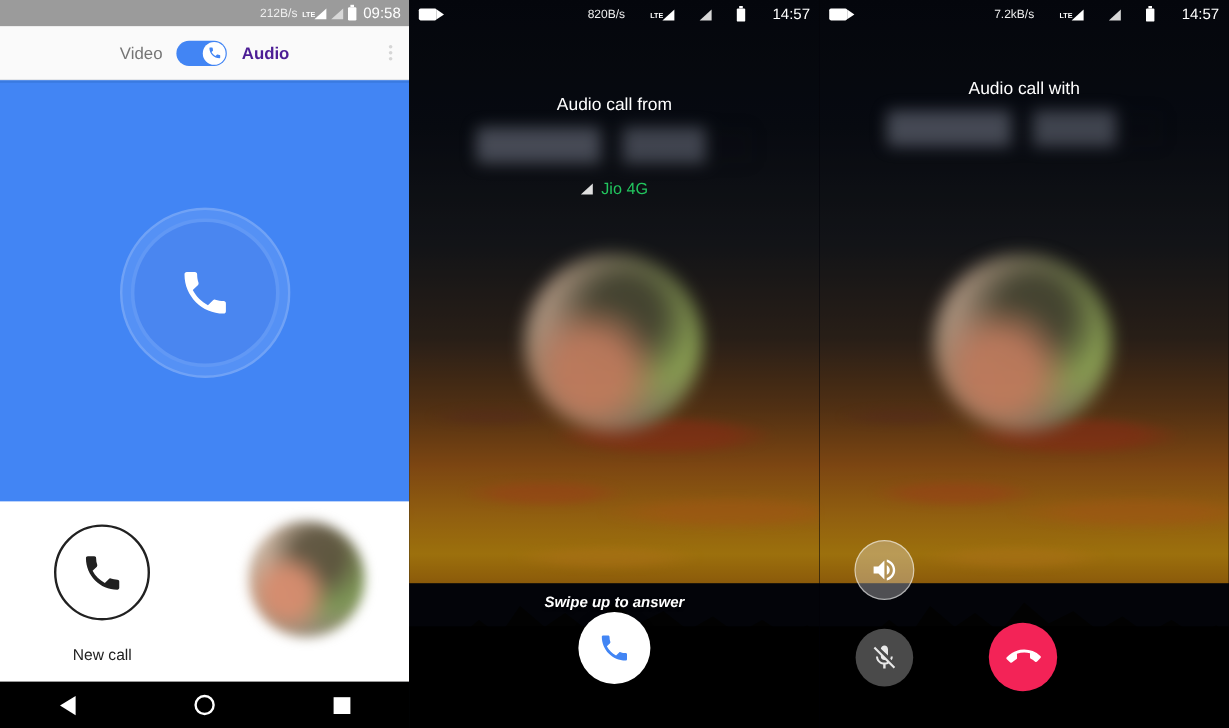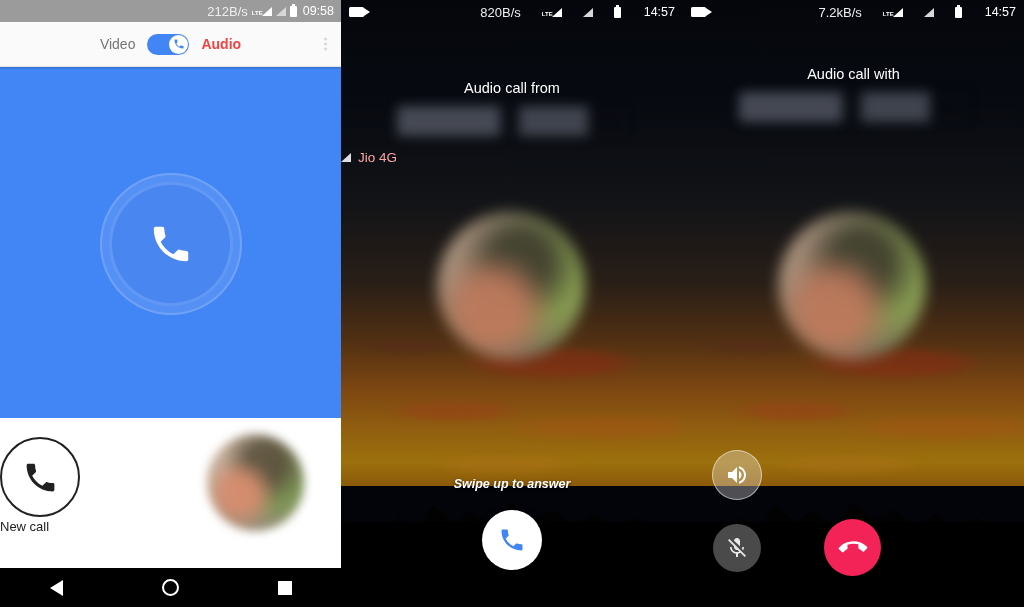--- a/index.html
+++ b/index.html
@@ -11,36 +11,36 @@
   }
   .screens { display:flex; width:1024px; height:607px; }
 
   
   .panel1 { width:341px; height:607px; position:relative; background:#fff; overflow:hidden; }
 
   .statusbar1 {
     height:22px; background:#9b9b9b; display:flex; align-items:center;
     justify-content:flex-end; padding-right:7px; gap:4px;
   }
-  .sb-rate { font-size:13px; color:#eee;margin-left:48px; }
+  .sb-rate { font-size:10px; color:#eee;margin-left:48px; }
   .sb-time { font-size:12.5px; color:#fff; font-weight:400; margin-left:2px; }
   .lte-wrap { position:relative; display:flex; align-items:flex-end; }
   .lte-lbl { font-size:6px; color:#fff; font-weight:bold; line-height:6px; margin-right:-1px; }
   .sigbar { width:0; height:0; border-style:solid; border-width:0 0 9px 10px;
             border-color:transparent transparent #fff transparent; }
   .sigbar.dim { border-bottom-color:#d8d8d8; }
   .batt { width:7px; height:11px; background:#fff; border-radius:1px; position:relative; }
   .batt:before { content:""; position:absolute; top:-2px; left:2px; width:3px; height:2px; background:#fff; }
 
   .toolbar1 {
     height:45px; background:#fafafa; display:flex; align-items:center;
     justify-content:center; position:relative; border-bottom:1px solid #dfe1e5;
   }
   .tgl-label { font-size:14px; color:#757575; }
-  .tgl-label.active { color:#ef4444; font-weight:bold; }
+  .tgl-label.active { color:#4c1d95; font-weight:bold; }
   .switch {
     width:42px; height:21px; border-radius:11px; background:#4285f4;
     margin:0 12px; position:relative; display:flex; align-items:center;
   }
   .knob {
     width:19px; height:19px; border-radius:50%; background:#fff;
     position:absolute; right:1px; display:flex; align-items:center; justify-content:center;
   }
   .knob svg { width:12px; height:12px; fill:#4285f4; }
   .overflow { position:absolute; right:14px; top:50%; transform:translateY(-50%);
@@ -63,21 +63,21 @@
     background:#4a86f0; box-shadow:0 0 0 3px rgba(255,255,255,0.07);
     display:flex; align-items:center; justify-content:center;
   }
   .halo-in svg { width:46px; height:46px; fill:#fff; }
 
   .bottombar1 {
     position:absolute; top:418px; left:0; width:341px; height:150px;
     background:#fff; display:flex; align-items:flex-start;
   }
   .newcall { width:50%; padding-top:19px; display:flex; flex-direction:column;
-             align-items:flex-start; gap:2px; }
+             align-items:center; gap:21px; }
   .newcall-circle {
     width:80px; height:80px; border-radius:50%; border:2.5px solid #212121;
     display:flex; align-items:center; justify-content:center;
   }
   .newcall-circle svg { width:37px; height:37px; fill:#212121; }
   .newcall-txt { font-size:13px; color:#212121; }
   .contact-av { width:50%; padding-top:16px; display:flex; justify-content:center; }
   .avatar-blur {
     width:97px; height:97px; border-radius:50%;
     background:
@@ -146,22 +146,22 @@
 
   .call-header { position:absolute; left:0; right:0; z-index:5; text-align:center; }
   .call-title { font-size:14.5px; color:#fff; font-weight:400; }
   .blur-name {
     margin:10px auto 0; width:230px; height:30px; border-radius:4px;
     background:linear-gradient(90deg,
       rgba(120,125,140,0.55) 0 44%, rgba(10,12,18,0.2) 46% 52%,
       rgba(120,125,140,0.5) 54% 82%, rgba(10,12,18,0.1) 84%);
     filter:blur(6px);
   }
-  .call-sub { margin-top:14px; font-size:13.5px; color:#fca5a5;
-              display:flex; align-items:center; gap:7px; }
+  .call-sub { margin-top:14px; font-size:13.5px; color:#22c55e;
+              display:flex; align-items:center; justify-content:center; gap:7px; }
   .sub-sig { width:0; height:0; border-style:solid; border-width:0 0 9px 10px;
              border-color:transparent transparent #e0e0e0 transparent; }
 
   .big-avatar {
     position:absolute; z-index:4; width:148px; height:148px; border-radius:50%;
     background:
       radial-gradient(circle at 38% 66%, rgba(212,136,104,0.95) 0 20%, rgba(212,136,104,0) 45%),
       radial-gradient(circle at 56% 34%, rgba(70,70,50,0.95) 0 21%, rgba(70,70,50,0) 48%),
       radial-gradient(circle at 26% 34%, rgba(190,160,140,0.8) 0 20%, rgba(190,160,140,0) 52%),
       radial-gradient(circle at 76% 44%, rgba(150,180,90,0.9) 0 25%, rgba(150,180,90,0) 56%),
@@ -289,21 +289,21 @@
       <div class="call-title">Audio call from</div>
       <div class="blur-name"></div>
       <div class="call-sub">
         <span class="sub-sig"></span>
         <span>Jio 4G</span>
       </div>
     </div>
 
     <div class="big-avatar" style="left:96px; top:212px;"></div>
 
-    <div class="swipe-hint" style="top:477px;">Swipe up to answer</div>
+    <div class="swipe-hint" style="top:495px;">Swipe up to answer</div>
 
     <div class="answer-btn" style="left:141px; top:510px;">
       <svg viewBox="0 0 24 24">
           <path d="M6.6 10.8c1.4 2.8 3.8 5.1 6.6 6.6l2.2-2.2c.3-.3.7-.4 1-.2 1.1.4 2.4.6 3.6.6.6 0 1 .4 1 1V20c0 .6-.4 1-1 1C10.6 21 3 13.4 3 4c0-.6.4-1 1-1h3.5c.6 0 1 .4 1 1 0 1.3.2 2.5.6 3.6.1.3 0 .7-.2 1l-2.3 2.2z"></path>
         </svg>
     </div>
   </div>
 
   <div class="panel-dark p3">
     <div class="wallpaper">

